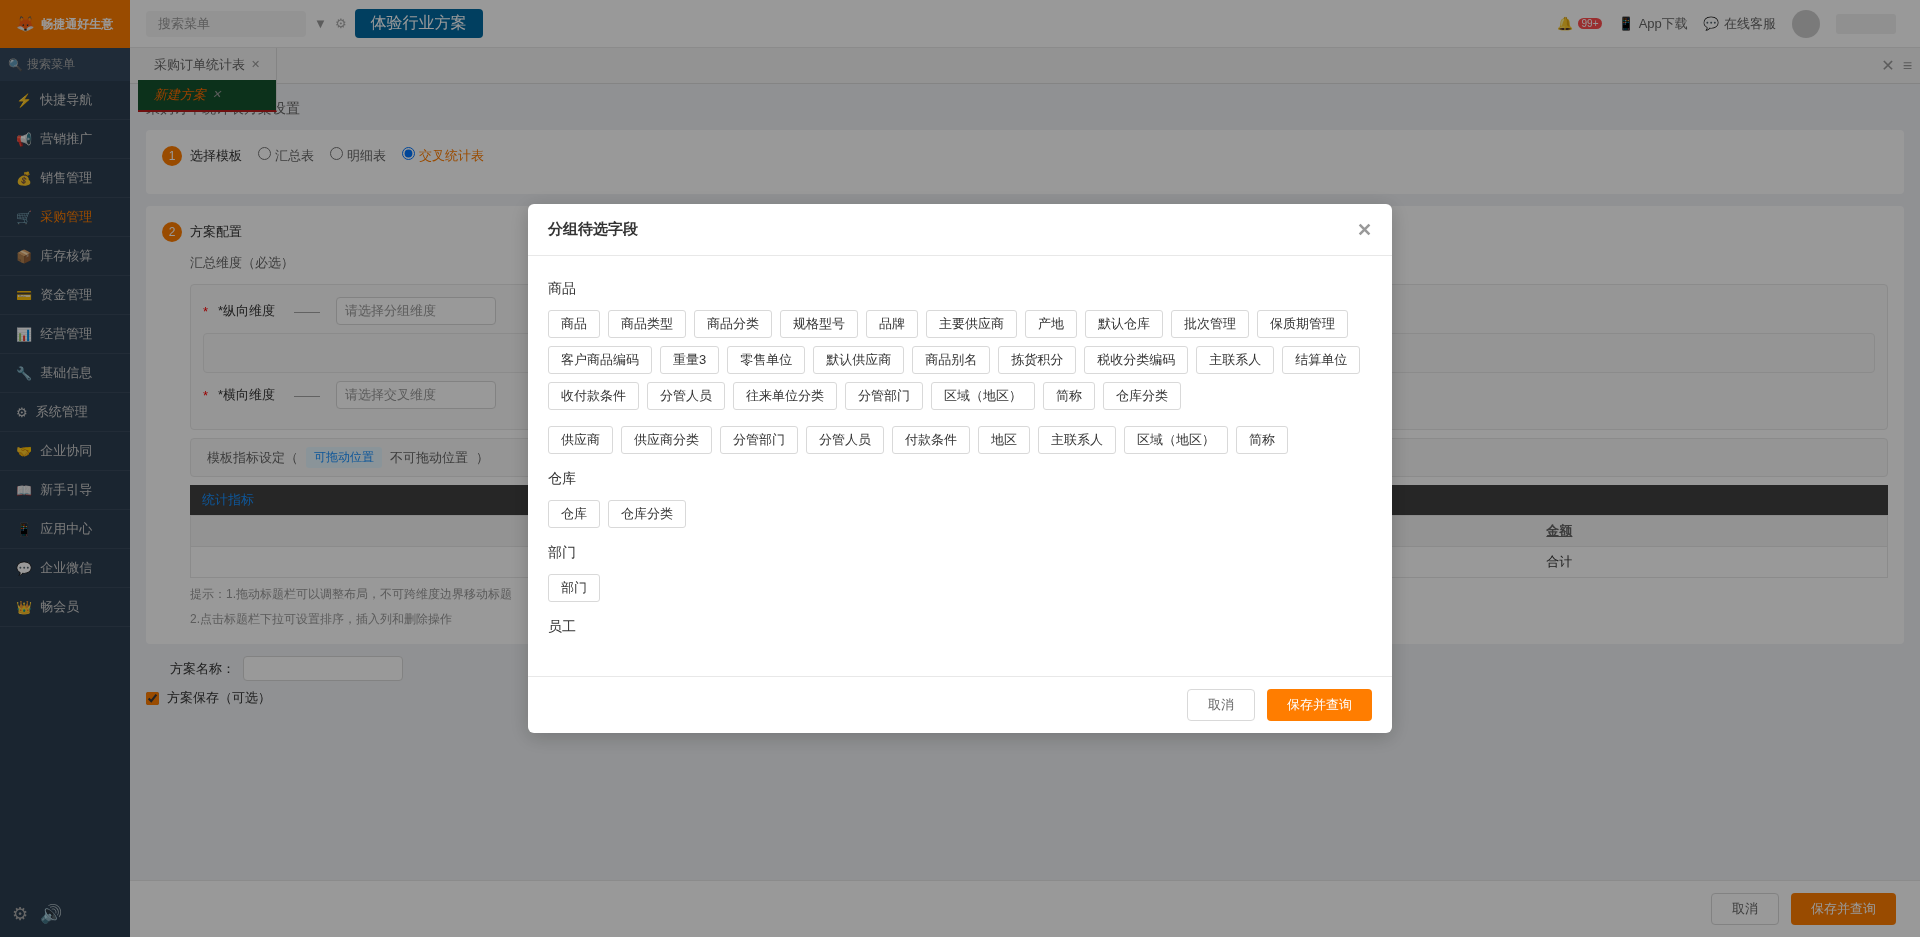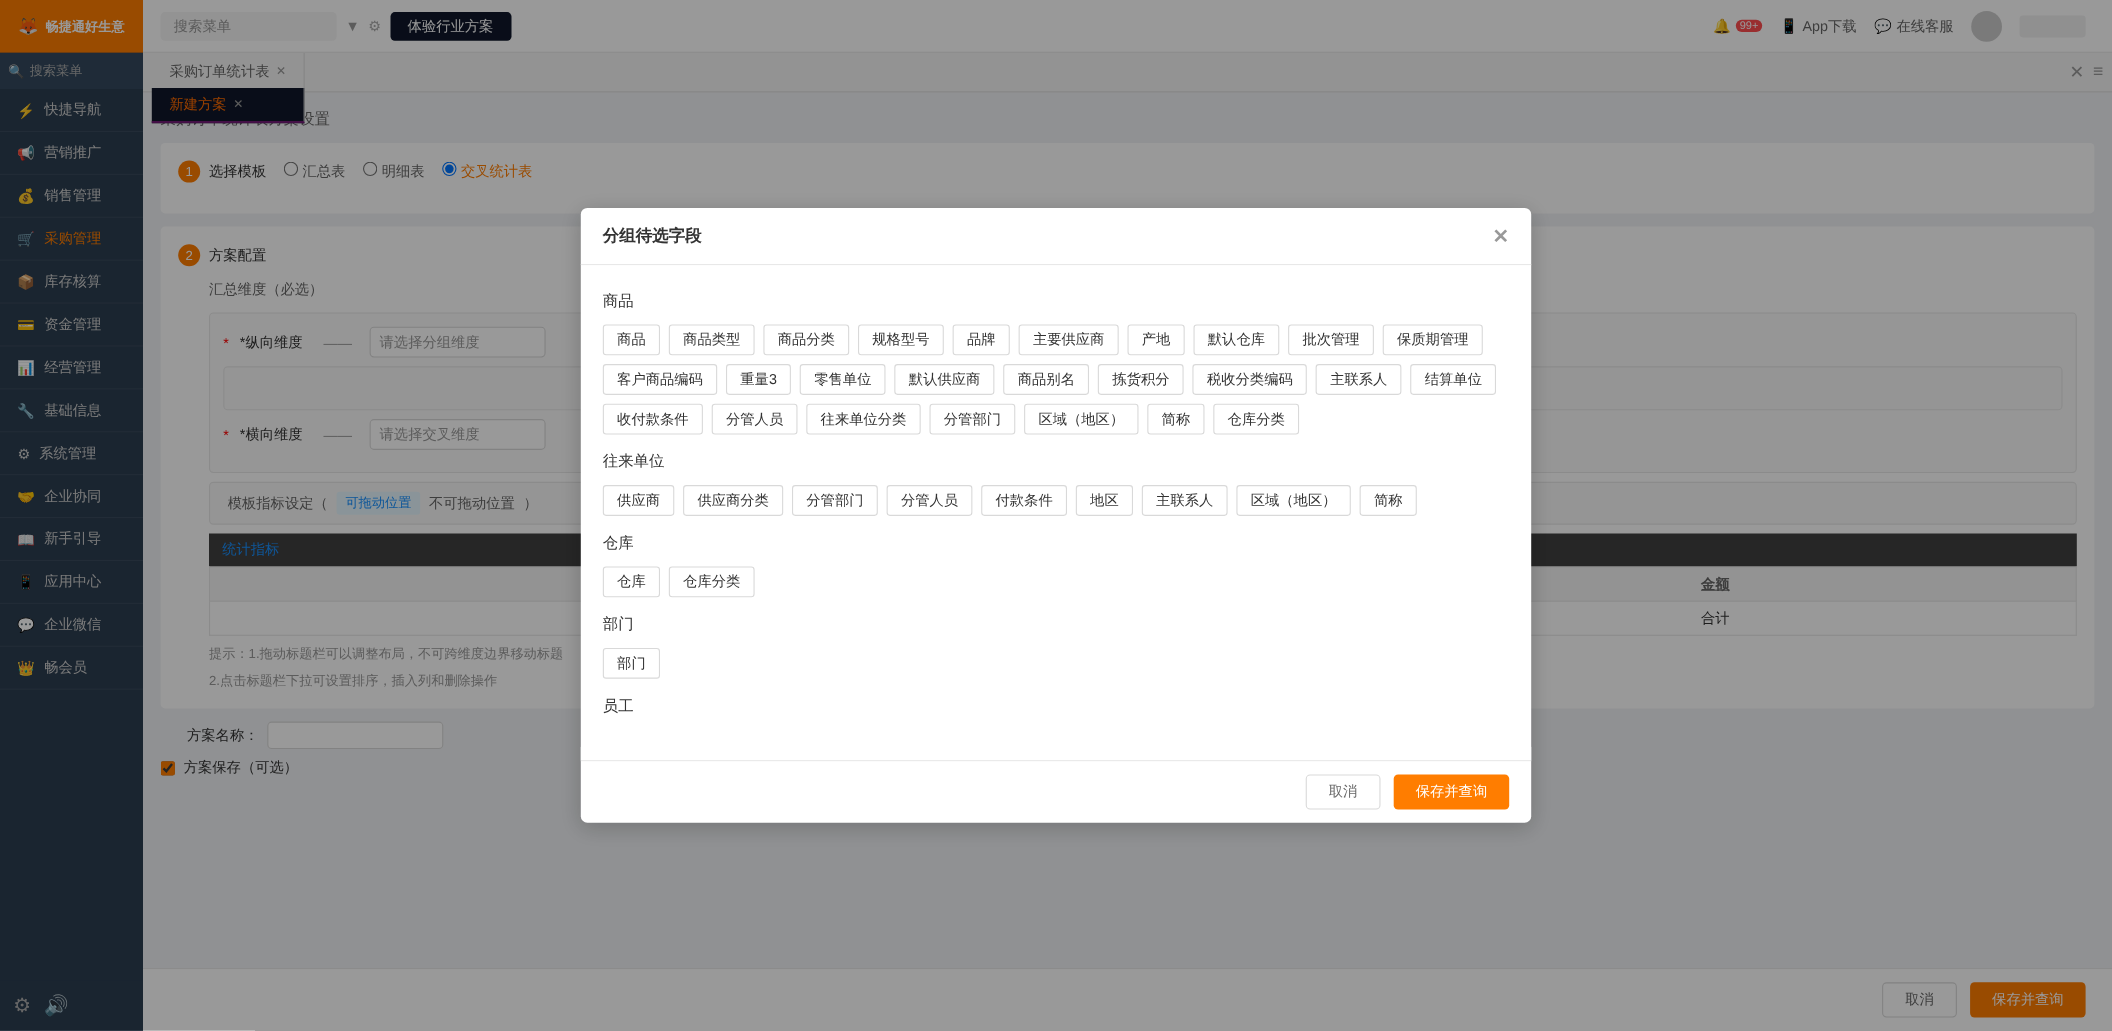--- a/index.html
+++ b/index.html
@@ -15,23 +15,24 @@
     }
     .tab-item {
       padding: 6px 16px;
       cursor: pointer;
       color: #666;
       font-size: 13px;
       border-right: 1px solid #ddd;
       display: flex; align-items: center; gap: 6px;
     }
     .tab-item.active {
-      background: #0f172a;
+      background: #14532d;
       color: #ff6b00;
-      border-bottom: 2px solid #701a75;
+      border-bottom: 2px solid #b91c1c;
+      font-style: italic;
     }
     .tab-close { color: #999; font-size: 11px; cursor: pointer; }
 
     
     .sidebar {
       position: fixed; top: 0; left: 0; width: 130px; height: 100vh;
       background: #2c3e50;
       z-index: 200;
       display: flex; flex-direction: column;
     }
@@ -291,21 +292,21 @@
       <span style="font-size:11px;">畅捷通好生意</span>
       <span style="font-size:10px;opacity:0.8;">标准版</span>
     </div>
   </div>
   <div style="display:flex;align-items:center;gap:8px;padding:0 16px;flex:1;">
     <div style="background:#f5f5f5;border-radius:4px;padding:4px 12px;color:#999;font-size:13px;min-width:160px;">
       <span>搜索菜单</span>
     </div>
     <span style="color:#999;cursor:pointer;">▼</span>
     <span style="color:#aaa;cursor:pointer;">⚙</span>
-    <button style="background:#0f172a;color:#fff;border:none;padding:4px 16px;border-radius:4px;font-size:13px;cursor:pointer;">体验行业方案</button>
+    <button style="background:#0369a1;color:#fff;border:none;padding:4px 16px;border-radius:4px;font-size:16px;cursor:pointer;">体验行业方案</button>
   </div>
   <div class="header-right" style="padding-right:24px;">
     <div style="display:flex;align-items:center;gap:4px;color:#666;font-size:13px;cursor:pointer;">
       <span>🔔</span>
       <span style="background:#ff4d4f;color:#fff;border-radius:10px;font-size:10px;padding:0 4px;">99+</span>
     </div>
     <div style="display:flex;align-items:center;gap:4px;color:#666;font-size:13px;cursor:pointer;">
       <span>📱</span>
       <span>App下载</span>
     </div>
@@ -472,21 +473,20 @@
           <div class="field-tag">主联系人</div>
           <div class="field-tag">结算单位</div>
           <div class="field-tag">收付款条件</div>
           <div class="field-tag">分管人员</div>
           <div class="field-tag">往来单位分类</div>
           <div class="field-tag">分管部门</div>
           <div class="field-tag">区域（地区）</div>
           <div class="field-tag">简称</div>
           <div class="field-tag">仓库分类</div>
         </div>
-        <div class="field-group-title">往来单位</div>
         <div class="field-tags">
           <div class="field-tag">供应商</div>
           <div class="field-tag">供应商分类</div>
           <div class="field-tag">分管部门</div>
           <div class="field-tag">分管人员</div>
           <div class="field-tag">付款条件</div>
           <div class="field-tag">地区</div>
           <div class="field-tag">主联系人</div>
           <div class="field-tag">区域（地区）</div>
           <div class="field-tag">简称</div>

